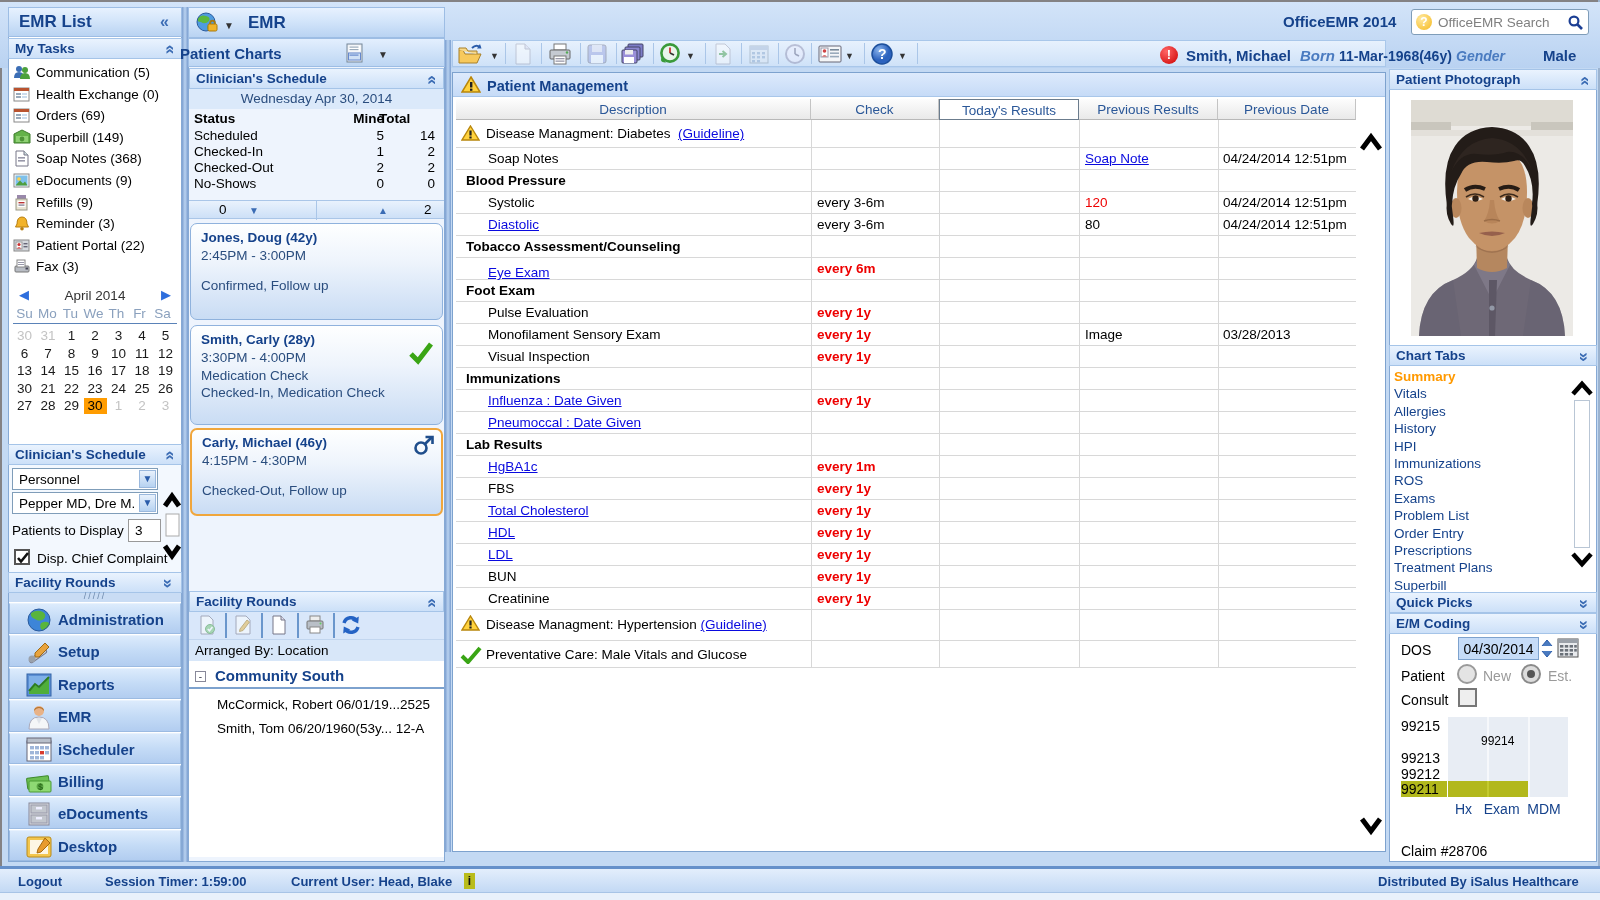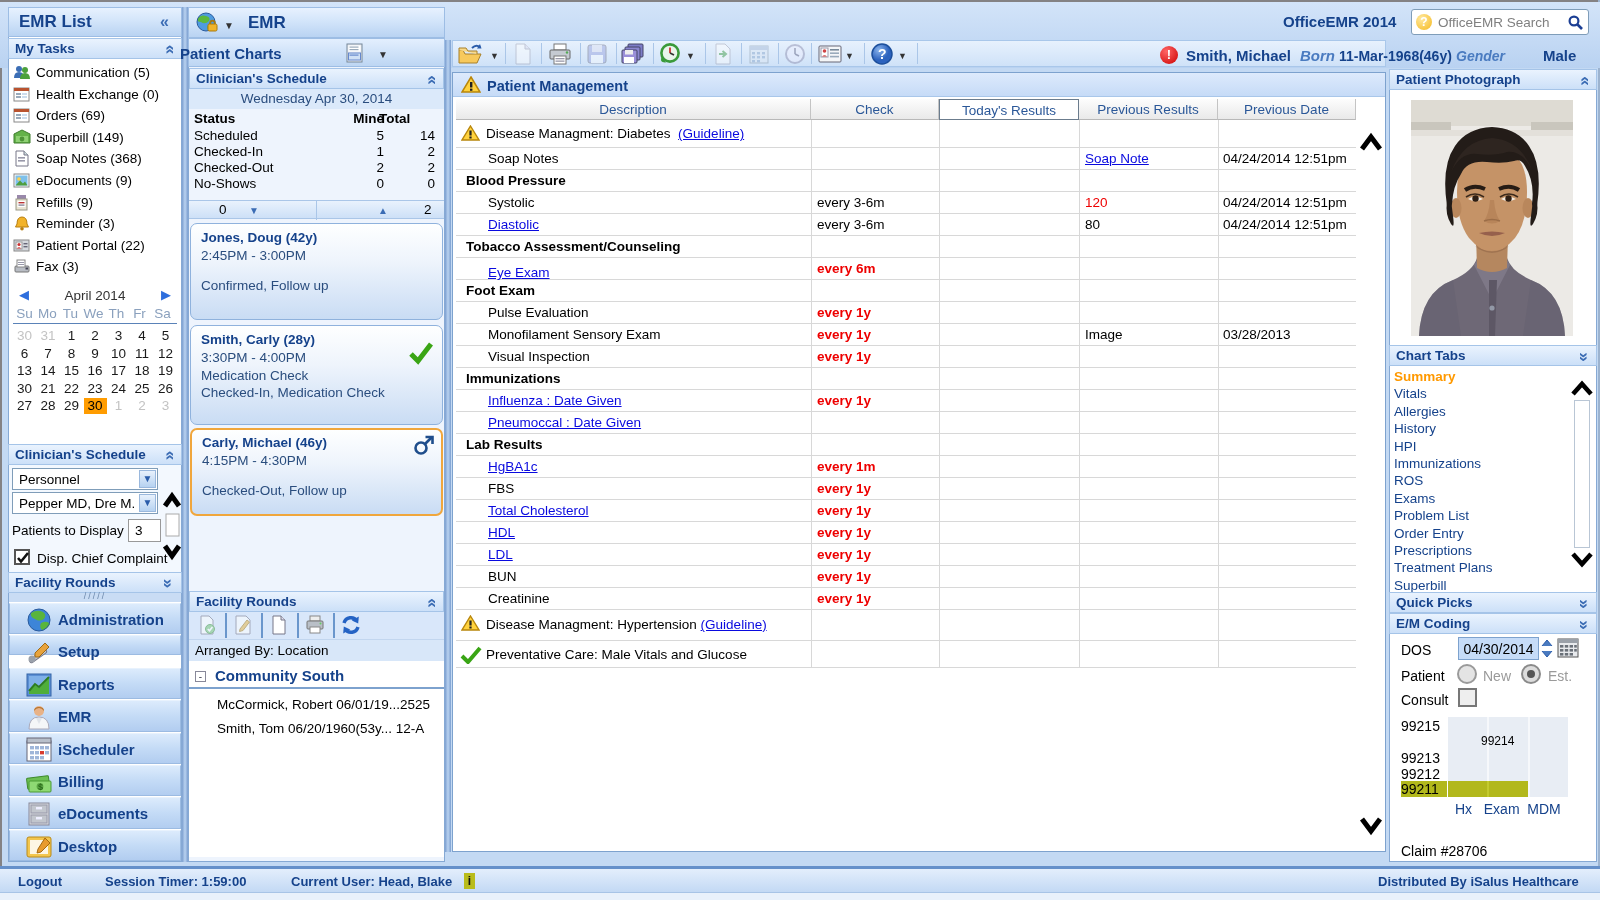--- a/index.html
+++ b/index.html
@@ -215,21 +215,21 @@
   </div>
 <div class="nav" style="top:603.0px;height:31.4px">
     <span style="position:absolute;left:15px;top:3px"><svg width="28" height="26">
         <circle cx="14" cy="13" r="11" fill="#3d85d8"></circle>
         <path d="M6 6 Q12 2 18 5 Q22 8 19 12 Q14 15 10 12 Q5 10 6 6 Z" fill="#59b53c"></path>
         <path d="M16 16 Q22 13 25 17 Q23 22 17 23 Q14 20 16 16 Z" fill="#59b53c"></path>
         <circle cx="14" cy="13" r="11" fill="none" stroke="#2a5a9c"></circle>
       </svg></span>
     <span class="t">Administration</span>
   </div>
-<div class="nav" style="top:635.4px;height:20px">
+<div class="nav" style="top:635.4px;height:32px">
     <span style="position:absolute;left:15px;top:3px"><svg width="28" height="26">
         <rect x="3" y="15" width="20" height="4" rx="2" transform="rotate(-35 13 17)" fill="#c8cdd4" stroke="#778"></rect>
         <path d="M20 4 L24 8 L14 18 L10 18 L10 14 Z" fill="#e8a33d" stroke="#a06a14"></path>
         <circle cx="7" cy="20" r="3.5" fill="#9aa1ab"></circle>
       </svg></span>
     <span class="t">Setup</span>
   </div>
 <div class="nav" style="top:667.8px;height:31.4px">
     <span style="position:absolute;left:15px;top:3px"><svg width="28" height="26">
         <rect x="2" y="2" width="24" height="22" fill="#5b8fd4" stroke="#3565a8"></rect>

